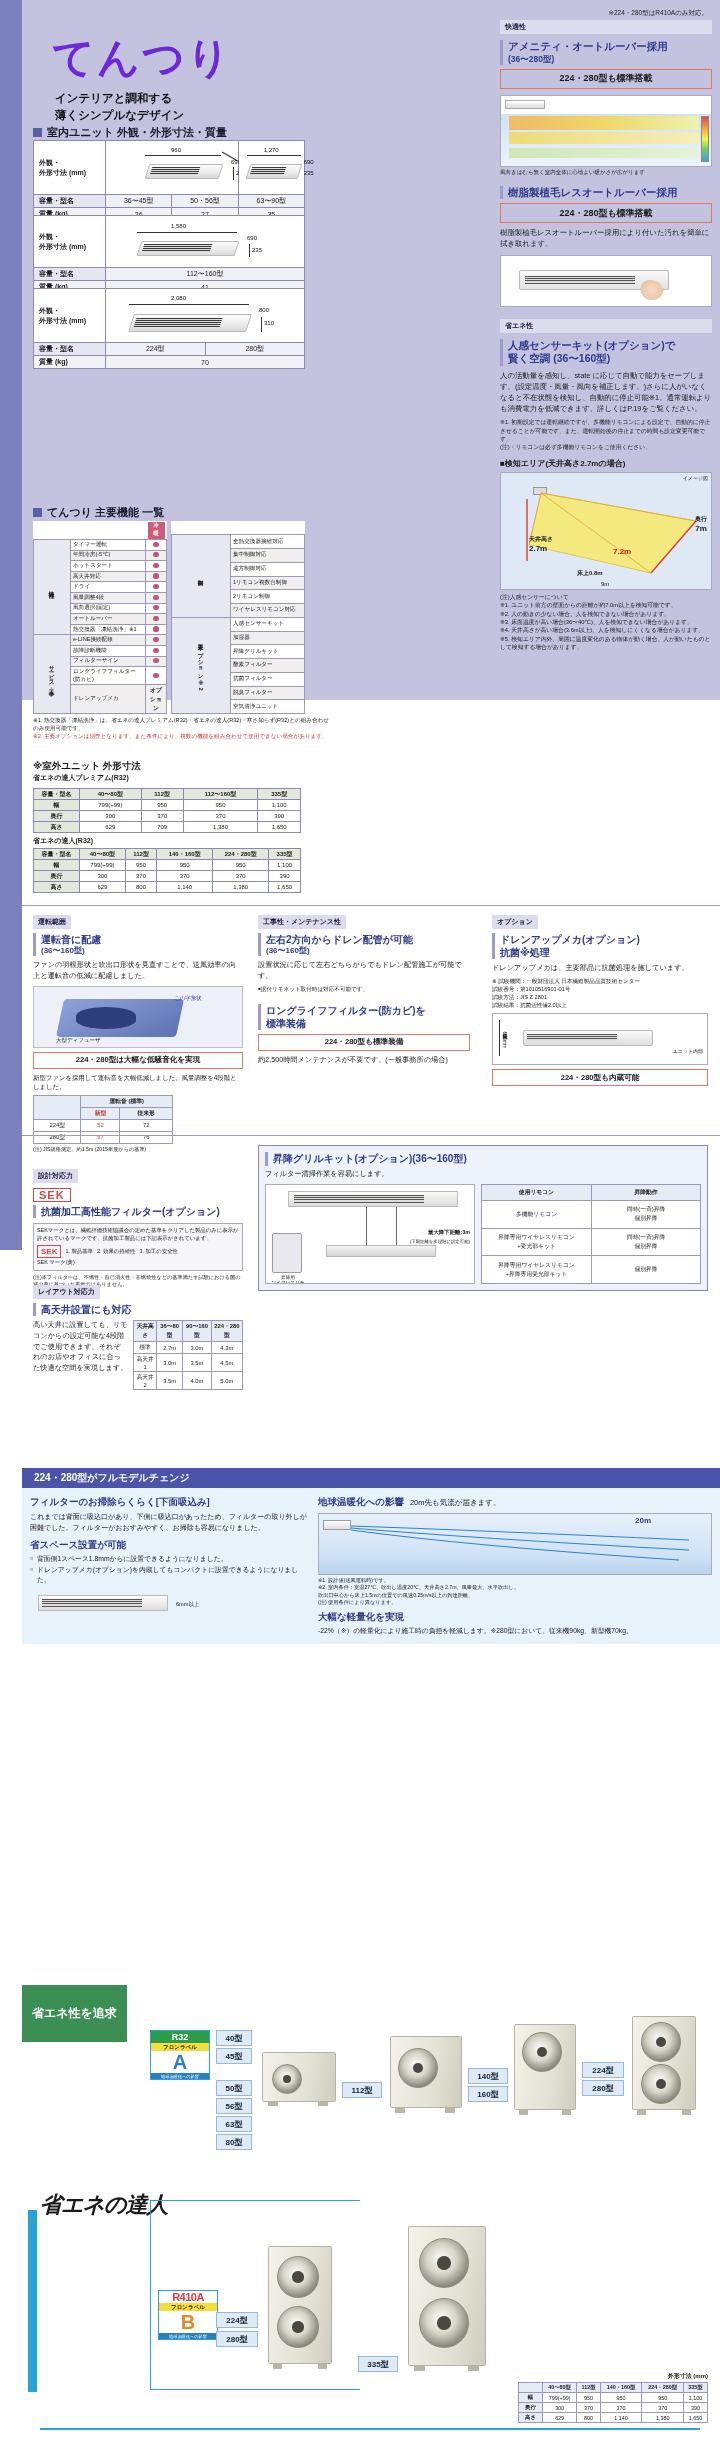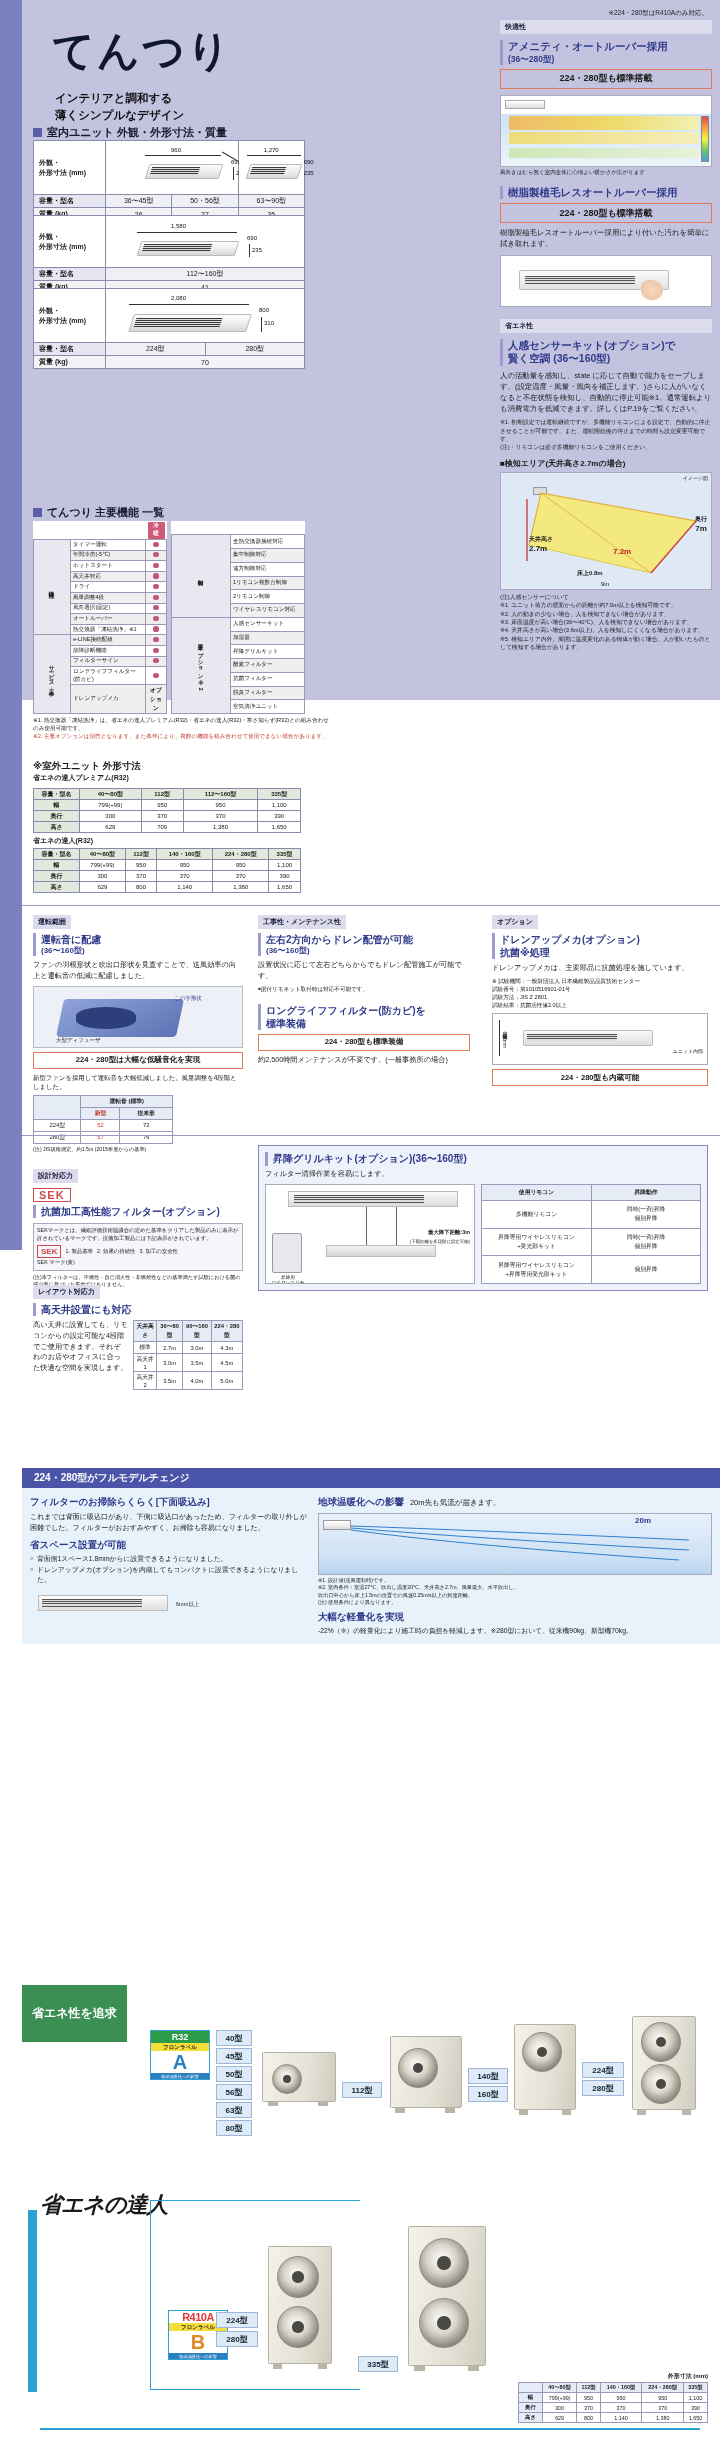--- a/index.html
+++ b/index.html
@@ -11,21 +11,21 @@
   }
   .page { position: relative; width: 720px; height: 2440px; background:#fff; }
 
   
   .left-band { position:absolute; left:0; top:0; width:22px; height:1250px; background:#7b80be; }
   .left-band2 { position:absolute; left:28px; top:2210px; width:9px; height:182px; background:#2aa3d4; }
 
   
   .hero { position:absolute; left:22px; top:0; width:698px; height:700px; background:#c3c3e0; }
   .hero-note { position:absolute; right:12px; top:9px; font-size:6.5px; color:#222; }
-  .title-main { position:absolute; left:30px; top:30px; font-size:42px; font-weight:bold; letter-spacing:2px; color:#0f172a; line-height:1; }
+  .title-main { position:absolute; left:30px; top:37px; font-size:42px; font-weight:bold; letter-spacing:2px; color:#6d28d9; line-height:1; }
   .title-sub { position:absolute; left:33px; top:90px; font-size:11.5px; font-weight:bold; line-height:1.45; color:#111; }
   .sec-head { font-size:11px; font-weight:bold; color:#1a1a2e; display:flex; align-items:center; gap:5px; }
   .sec-head::before { content:""; width:9px; height:9px; background:#5a5fa8; display:inline-block; }
 
   
   .dimhead { position:absolute; left:33px; top:125px; }
   .dimtbl { position:absolute; left:33px; width:272px; border-collapse:collapse; background:#fff; font-size:7px; }
   .dimtbl td { border:1px solid #8a8aaa; padding:1px 3px; text-align:center; }
   .dimtbl .lab { width:72px; text-align:left; background:#fff; font-weight:bold; font-size:7px; padding-left:5px;}
   .dimtbl .imgcell { height:48px; background:#fff; position:relative; }
@@ -755,21 +755,21 @@
 
   <div style="position:absolute;left:150px;top:2030px;">
     <div class="fronbox" style="position:absolute;left:0;top:0;">
       <div class="r32">R32</div>
       <div class="fronlabel">フロンラベル</div>
       <div class="frongrade" style="color:#2a7fc0;">A</div>
       <div class="frontxt">地球温暖化への影響</div>
     </div>
     <div style="position:absolute;left:66px;top:0;width:36px;">
       <div class="chip" style="margin-bottom:2px;">40型</div>
-      <div class="chip" style="margin-bottom:2px;text-align:center;">45型</div>
+      <div class="chip" style="margin-bottom:16px;text-align:center;">45型</div>
       <div class="chip" style="margin-bottom:2px;">50型</div>
       <div class="chip" style="margin-bottom:2px;">56型</div>
       <div class="chip" style="margin-bottom:2px;">63型</div>
       <div class="chip">80型</div>
     </div>
 
     <div style="position:absolute;left:112px;top:22px;width:74px;height:56px;">
       <div class="ou" style="left:0;top:0;width:74px;height:50px;"></div>
       <div class="ou-fan" style="left:10px;top:12px;width:30px;height:30px;"></div>
       <div class="ou-leg" style="left:6px;top:50px;width:10px;height:4px;"></div>
@@ -805,21 +805,21 @@
       <div class="ou-leg" style="left:5px;top:94px;width:9px;height:5px;"></div>
       <div class="ou-leg" style="left:50px;top:94px;width:9px;height:5px;"></div>
     </div>
   </div>
 
   <div style="position:absolute;left:40px;top:2190px;font-size:22px;font-weight:bold;font-style:italic;letter-spacing:-1px;">省エネの達人</div>
 
   <div style="position:absolute;left:150px;top:2200px;width:210px;height:190px;border:1.4px solid #2aa3d4;border-right:none;"></div>
 
   <div style="position:absolute;left:150px;top:2290px;">
-    <div class="fronbox" style="position:absolute;left:18px;top:0;margin-top:20px;">
+    <div class="fronbox" style="position:absolute;left:8px;top:0;">
       <div class="r410">R410A</div>
       <div class="fronlabel">フロンラベル</div>
       <div class="frongrade" style="color:#e08a2a;">B</div>
       <div class="frontxt">地球温暖化への影響</div>
     </div>
     <div style="position:absolute;left:66px;top:22px;width:42px;">
       <div class="chip" style="margin-bottom:3px;">224型</div>
       <div class="chip">280型</div>
     </div>
     <div style="position:absolute;left:118px;top:-44px;width:64px;height:124px;">

